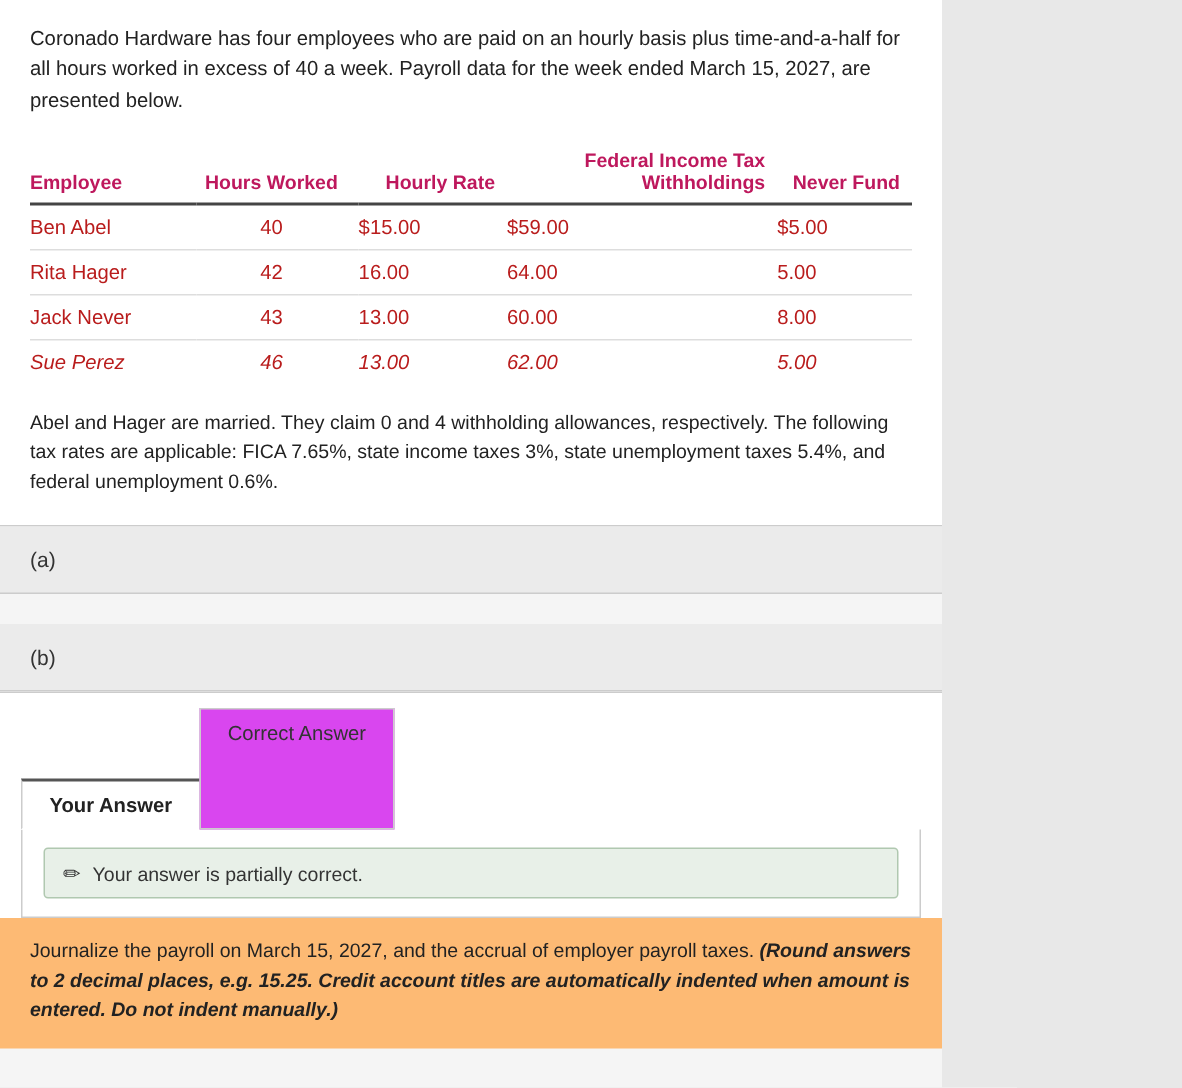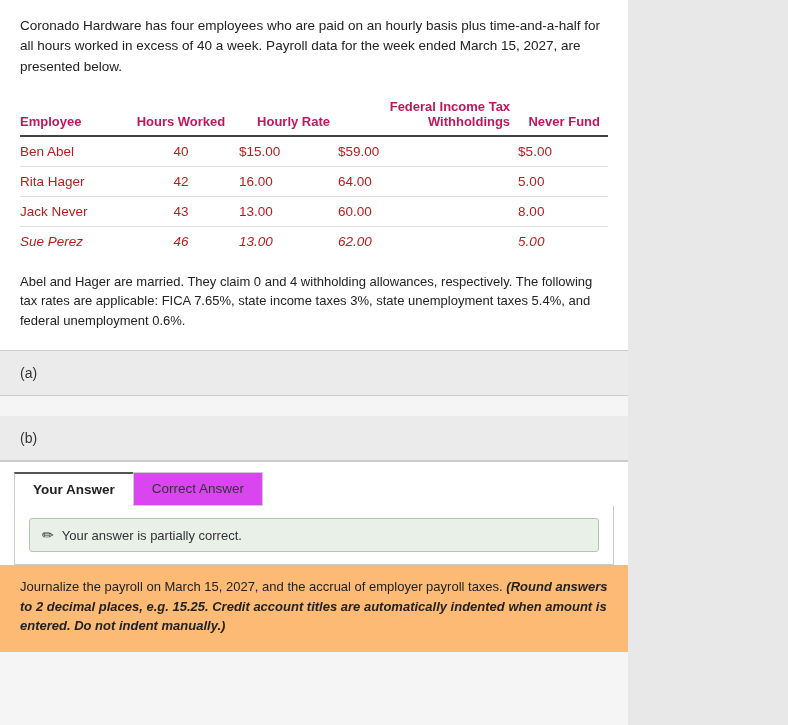--- a/index.html
+++ b/index.html
@@ -114,20 +114,21 @@
       background: #d946ef;
       color: #333;
     }
 
     .tab.active {
       background: #ffffff;
       border-bottom: 1px solid #fff;
       font-weight: 600;
       color: #222;
       border-top: 2px solid #555;
+      margin-top: 47px;
     }
 
     .tab:first-child {
       border-right: none;
     }
 
     .answer-content {
       background: #ffffff;
       border: 1px solid #ccc;
       border-top: none;

